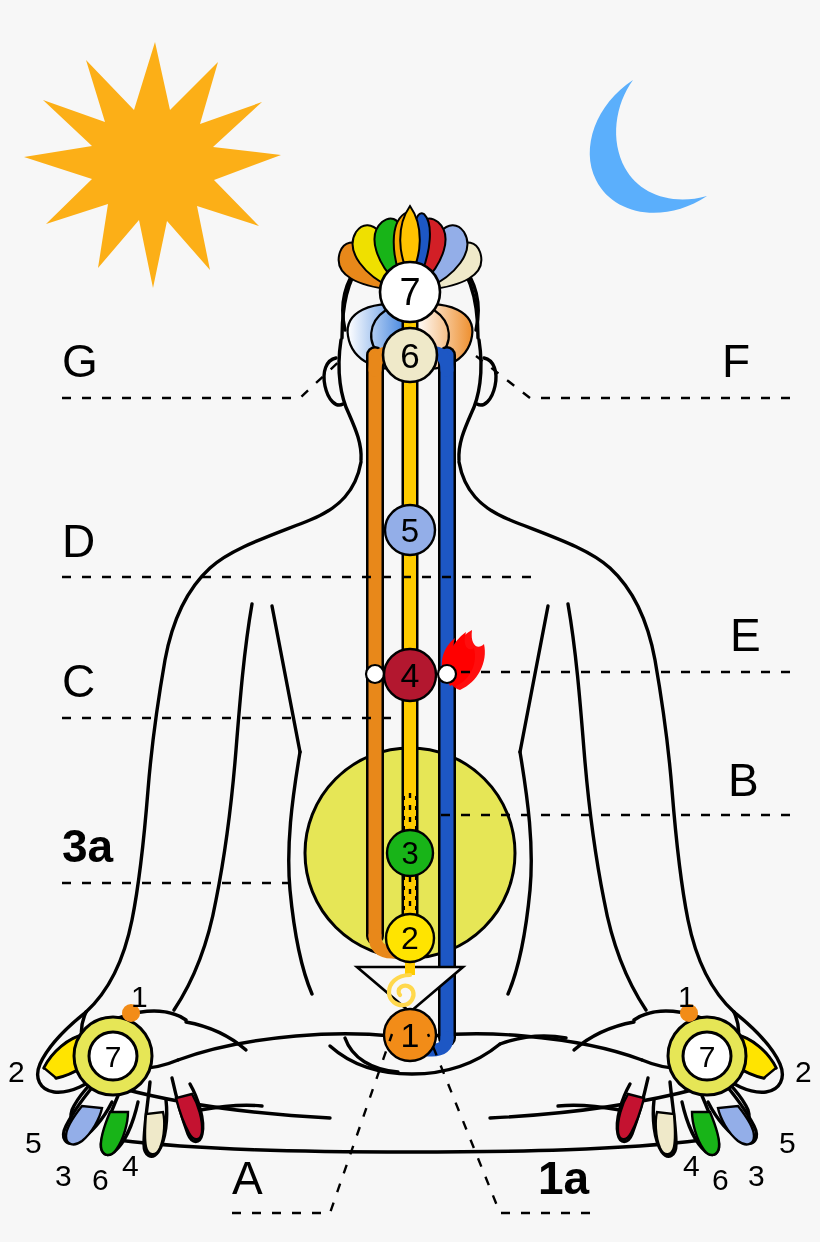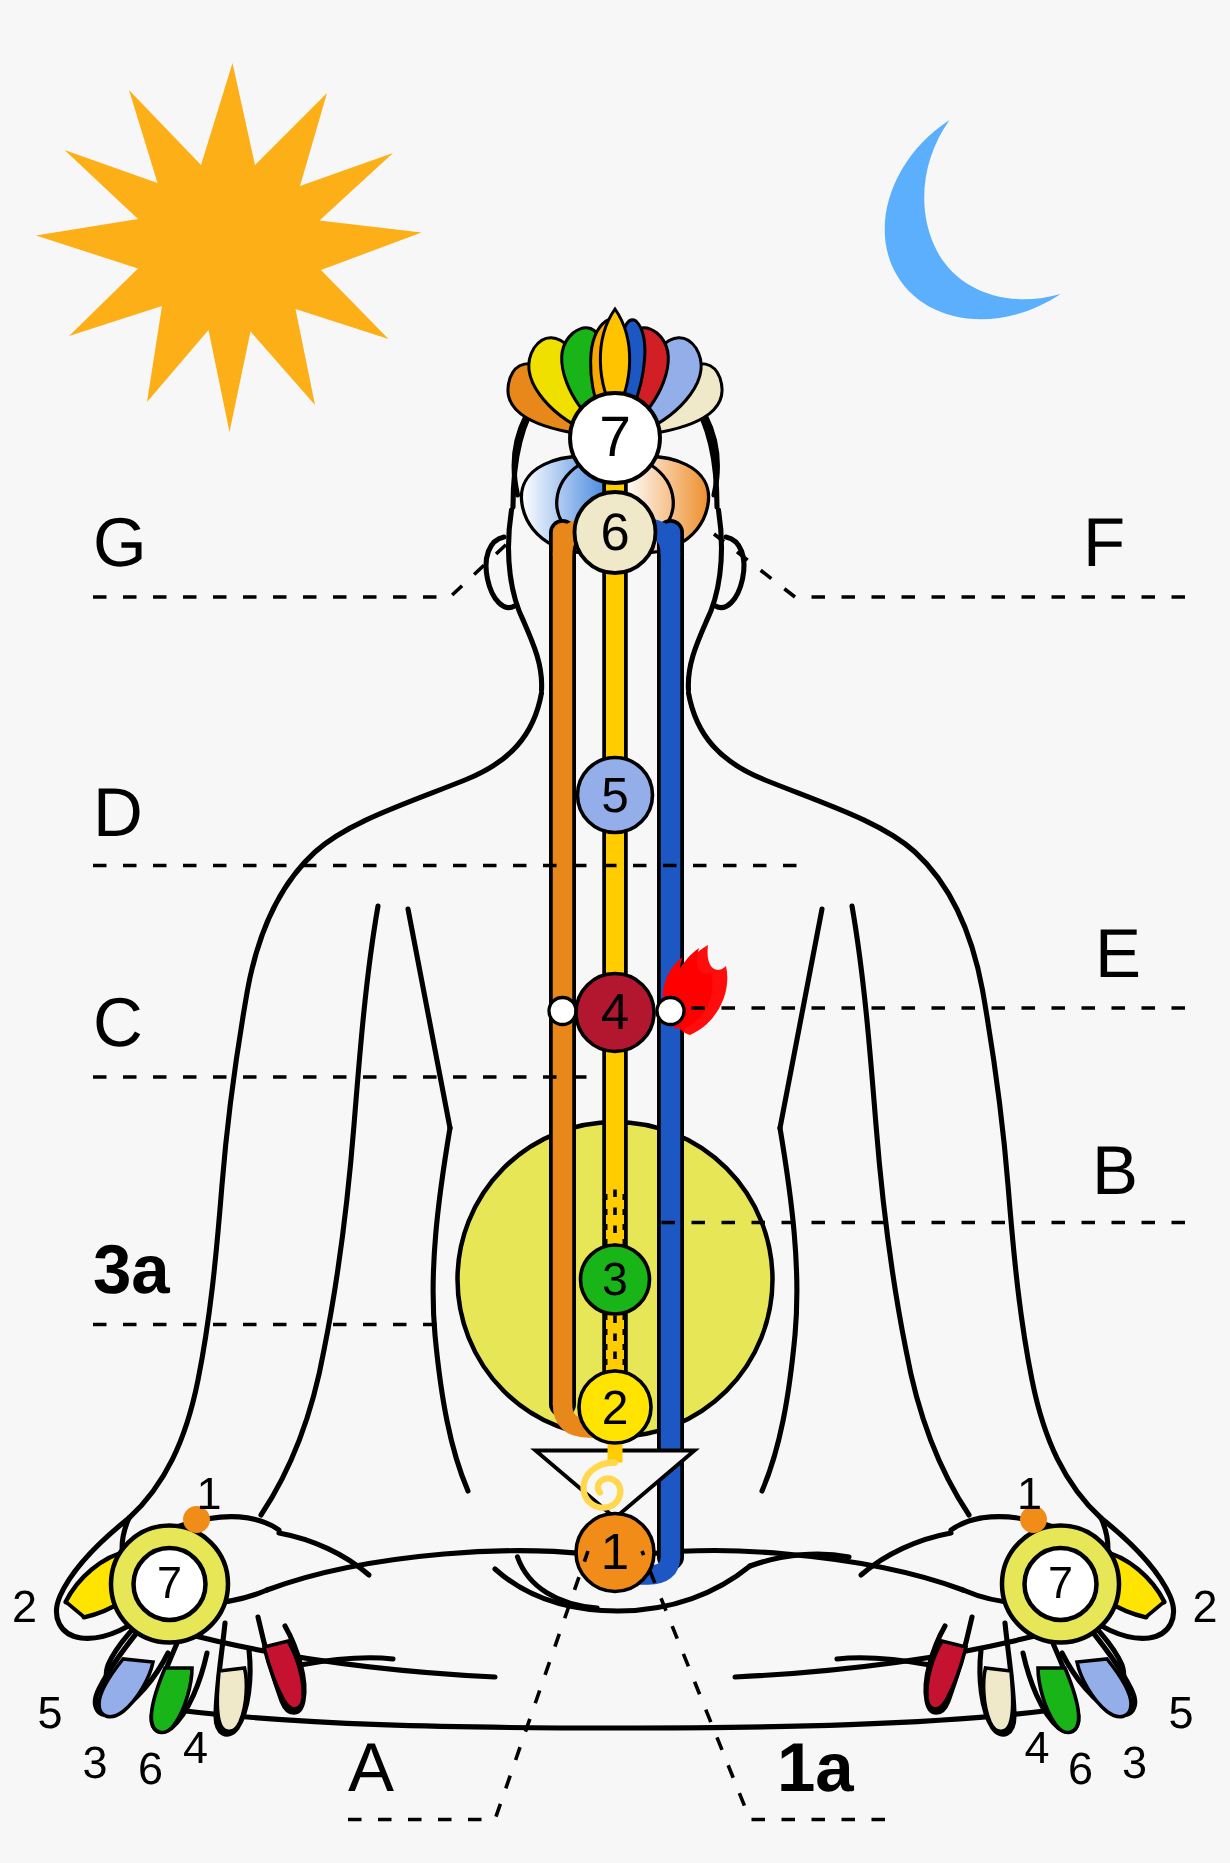--- a/index.html
+++ b/index.html
@@ -258,21 +258,21 @@
   <div class="lbl lbl-big" style="left:62px;top:338px;">G</div>
   <div class="lbl lbl-big" style="left:62px;top:518px;">D</div>
   <div class="lbl lbl-big" style="left:62px;top:658px;">C</div>
   <div class="lbl lbl-big" style="left:62px;top:823px;font-weight:bold;text-align:right;">3a</div>
 
   <div class="lbl lbl-big" style="left:722px;top:338px;">F</div>
   <div class="lbl lbl-big" style="left:730px;top:612px;">E</div>
   <div class="lbl lbl-big" style="left:728px;top:757px;">B</div>
 
   <div class="lbl lbl-big" style="left:232px;top:1155px;">A</div>
-  <div class="lbl lbl-big" style="left:518px;top:1155px;font-weight:bold;">1a</div>
+  <div class="lbl lbl-big" style="left:538px;top:1155px;font-weight:bold;">1a</div>
 
   <div class="lbl lbl-num" style="left:131px;top:982px;">1</div>
   <div class="lbl lbl-num" style="left:8px;top:1057px;">2</div>
   <div class="lbl lbl-num" style="left:25px;top:1128px;">5</div>
   <div class="lbl lbl-num" style="left:55px;top:1161px;">3</div>
   <div class="lbl lbl-num" style="left:92px;top:1165px;">6</div>
   <div class="lbl lbl-num" style="left:122px;top:1151px;">4</div>
 
   <div class="lbl lbl-num" style="left:678px;top:982px;">1</div>
   <div class="lbl lbl-num" style="left:795px;top:1057px;">2</div>

